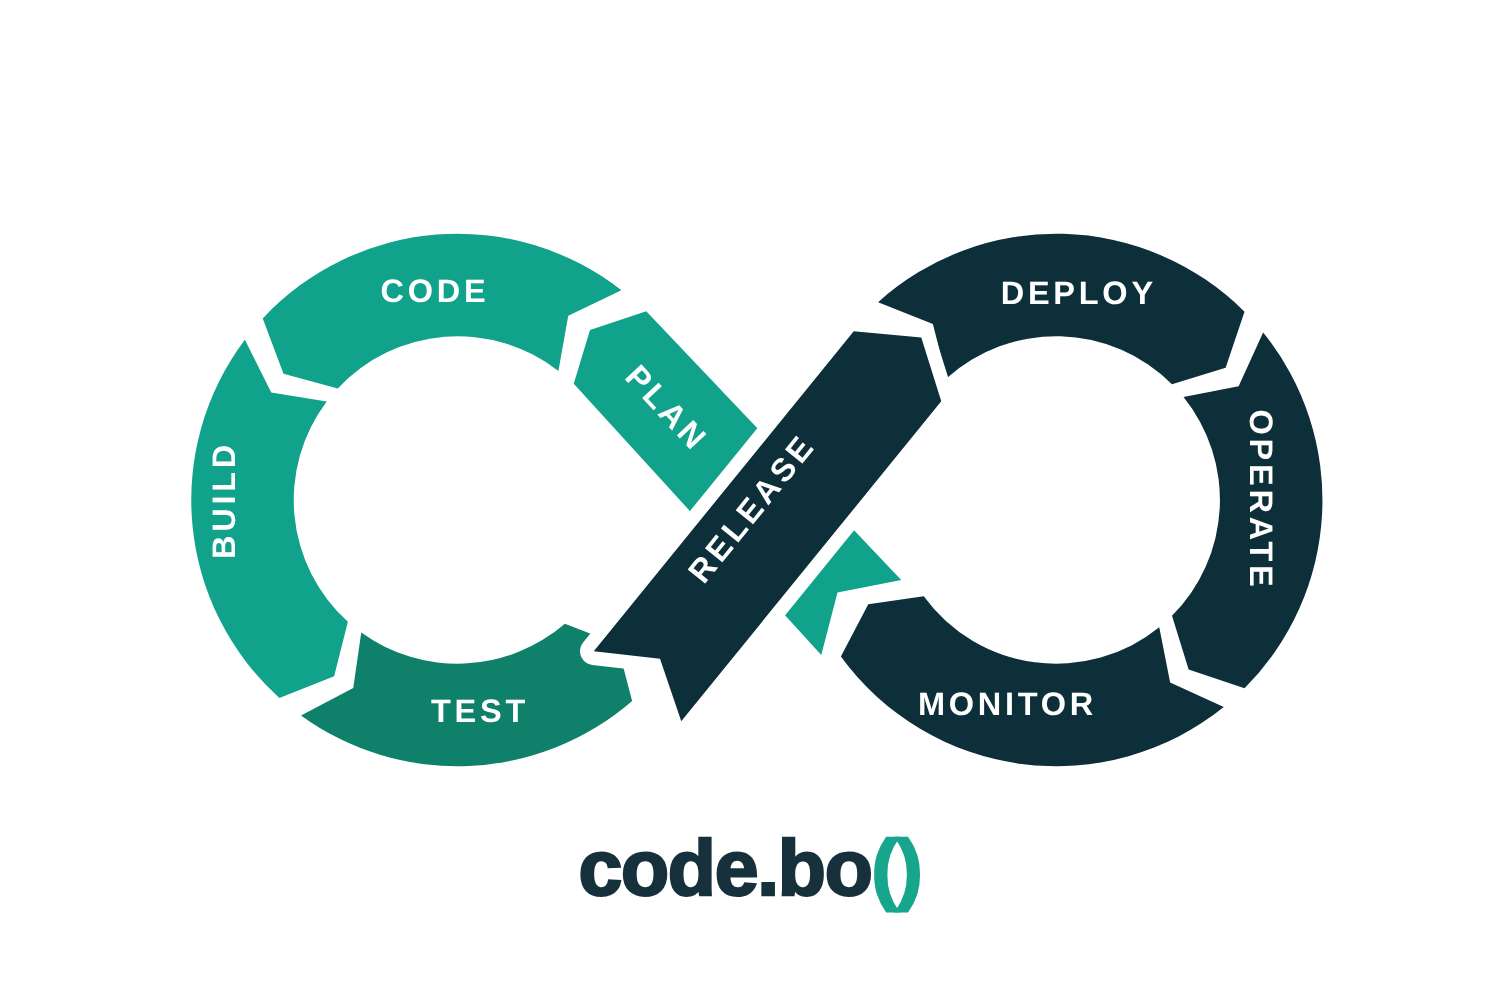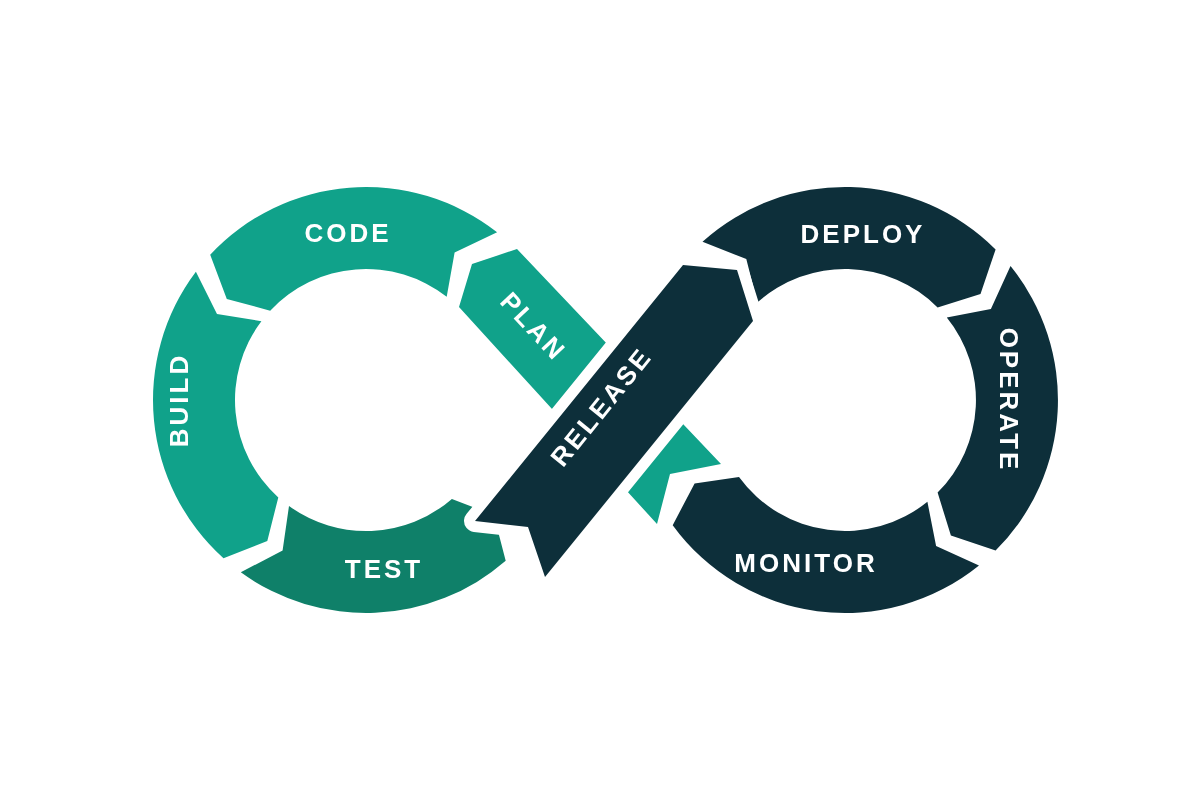--- a/index.html
+++ b/index.html
@@ -57,13 +57,14 @@
       <polygon points="737,270 753,321 545,577 528,527 475,521 683,265" fill="#0D2F3A"></polygon>
       <text text-anchor="middle" transform="translate(348 235) rotate(0)" fill="#ffffff" font-size="26" font-weight="bold" font-family="&quot;Liberation Sans&quot;, sans-serif" letter-spacing="3" dominant-baseline="middle">CODE</text>
       <text text-anchor="middle" transform="translate(181 400) rotate(-90)" fill="#ffffff" font-size="26" font-weight="bold" font-family="&quot;Liberation Sans&quot;, sans-serif" letter-spacing="3" dominant-baseline="middle">BUILD</text>
       <text text-anchor="middle" transform="translate(384 571) rotate(0)" fill="#ffffff" font-size="26" font-weight="bold" font-family="&quot;Liberation Sans&quot;, sans-serif" letter-spacing="3" dominant-baseline="middle">TEST</text>
       <text text-anchor="middle" transform="translate(863 236) rotate(0)" fill="#ffffff" font-size="26" font-weight="bold" font-family="&quot;Liberation Sans&quot;, sans-serif" letter-spacing="3" dominant-baseline="middle">DEPLOY</text>
       <text text-anchor="middle" transform="translate(1007 400) rotate(90)" fill="#ffffff" font-size="26" font-weight="bold" font-family="&quot;Liberation Sans&quot;, sans-serif" letter-spacing="3" dominant-baseline="middle">OPERATE</text>
       <text text-anchor="middle" transform="translate(806 565) rotate(0)" fill="#ffffff" font-size="26" font-weight="bold" font-family="&quot;Liberation Sans&quot;, sans-serif" letter-spacing="3" dominant-baseline="middle">MONITOR</text>
       <text text-anchor="middle" transform="translate(532 328) rotate(47)" fill="#ffffff" font-size="26" font-weight="bold" font-family="&quot;Liberation Sans&quot;, sans-serif" letter-spacing="3" dominant-baseline="middle">PLAN</text>
       <text text-anchor="middle" transform="translate(603 408) rotate(-51)" fill="#ffffff" font-size="26" font-weight="bold" font-family="&quot;Liberation Sans&quot;, sans-serif" letter-spacing="3" dominant-baseline="middle">RELEASE</text>
     </svg>
+  <div class="logo"><span>code.bo</span><span class="accent">()</span></div>
 </div>
 
 </body></html>

